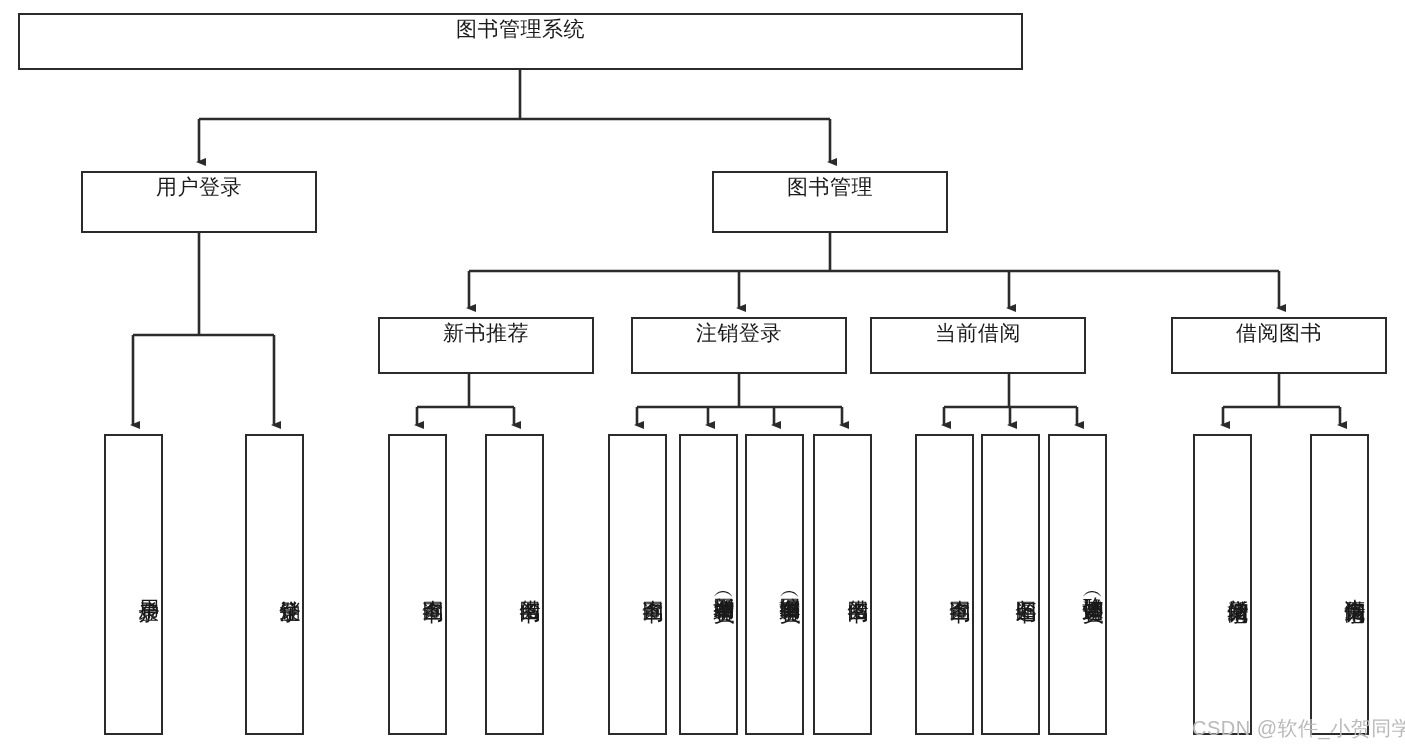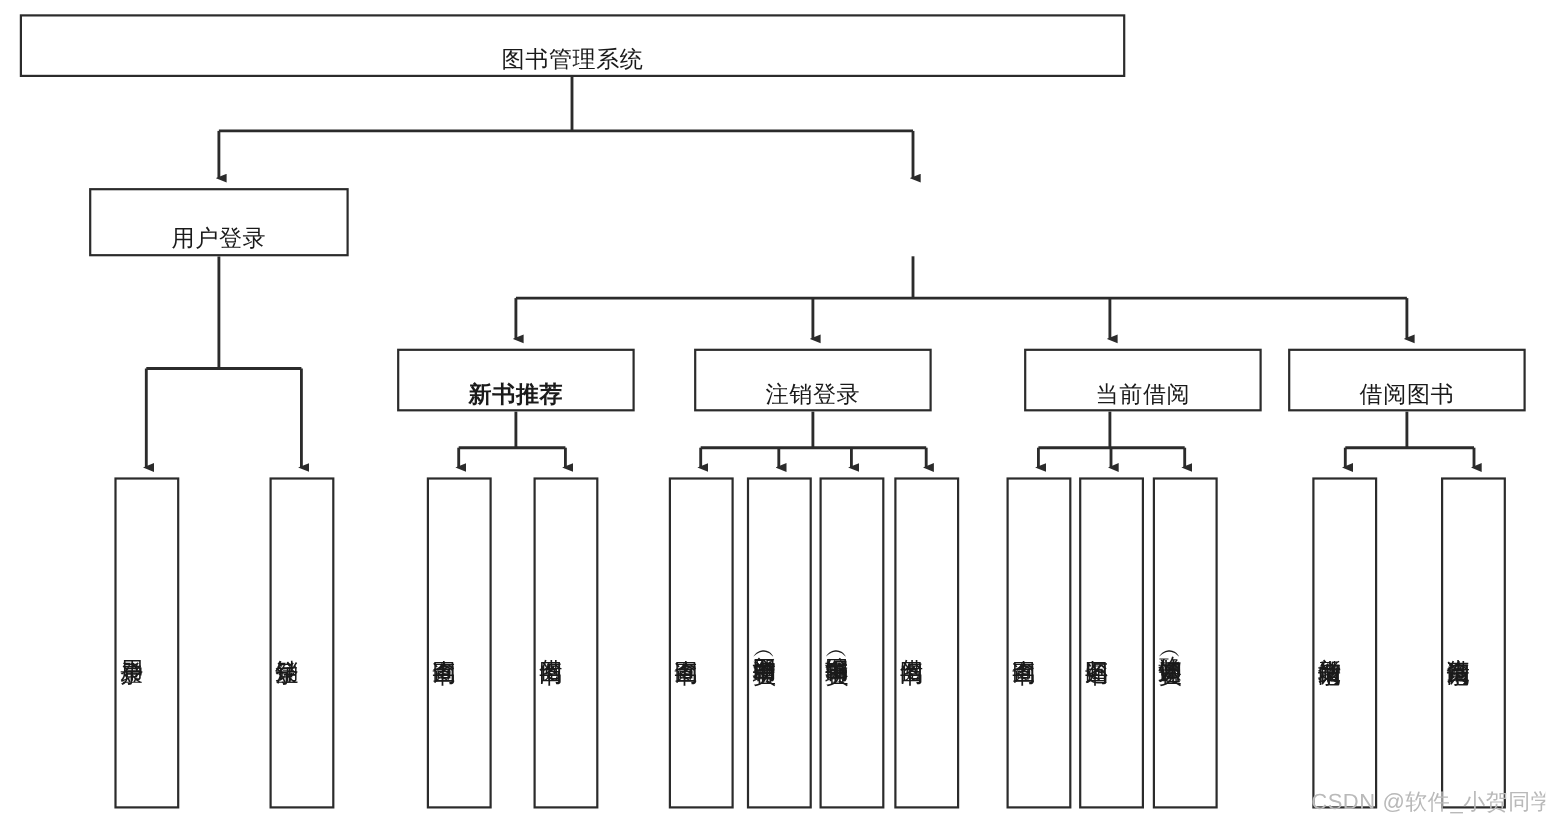--- a/index.html
+++ b/index.html
@@ -22,21 +22,21 @@
     width: 1405px;
     height: 747px;
     pointer-events: none;
   }
   .node {
     position: absolute;
     box-sizing: border-box;
     background: #ffffff;
     border: 2px solid #2b2b2b;
     display: flex;
-    align-items: flex-end;
+    align-items: flex-start;
     justify-content: center;
     color: #1a1a1a;
     z-index: 2;
   }
   .node.horiz {
     font-size: 21px;
     letter-spacing: 0.5px;
   }
   .node.vert {
     writing-mode: vertical-rl;
@@ -122,28 +122,31 @@
     </g>
   </svg>
 
   <div class="node horiz node-root" style="left:18px; top:13px; width:1005px; height:57px;">
     <span>图书管理系统</span>
   </div>
 
   <div class="node horiz" style="left:81px; top:171px; width:236px; height:62px;">
     <span>用户登录</span>
   </div>
+  <div class="node horiz" style="left:712px; top:171px; width:236px; height:62px;">
+    <span>图书管理</span>
+  </div>
 
-  <div class="node horiz" style="left:361px; top:317px; width:216px; height:57px;font-weight:bold;">
+  <div class="node horiz" style="left:378px; top:317px; width:216px; height:57px;">
     <span>新书推荐</span>
   </div>
   <div class="node horiz" style="left:631px; top:317px; width:216px; height:57px;">
     <span>注销登录</span>
   </div>
-  <div class="node horiz" style="left:931px; top:317px; width:216px; height:57px;">
+  <div class="node horiz" style="left:870px; top:317px; width:216px; height:57px;">
     <span>当前借阅</span>
   </div>
   <div class="node horiz" style="left:1171px; top:317px; width:216px; height:57px;">
     <span>借阅图书</span>
   </div>
 
   <div class="node vert" style="left:104px; top:434px; width:59px; height:301px;">
     <span class="vlabel">用户登录</span>
   </div>
   <div class="node vert" style="left:245px; top:434px; width:59px; height:301px;">

